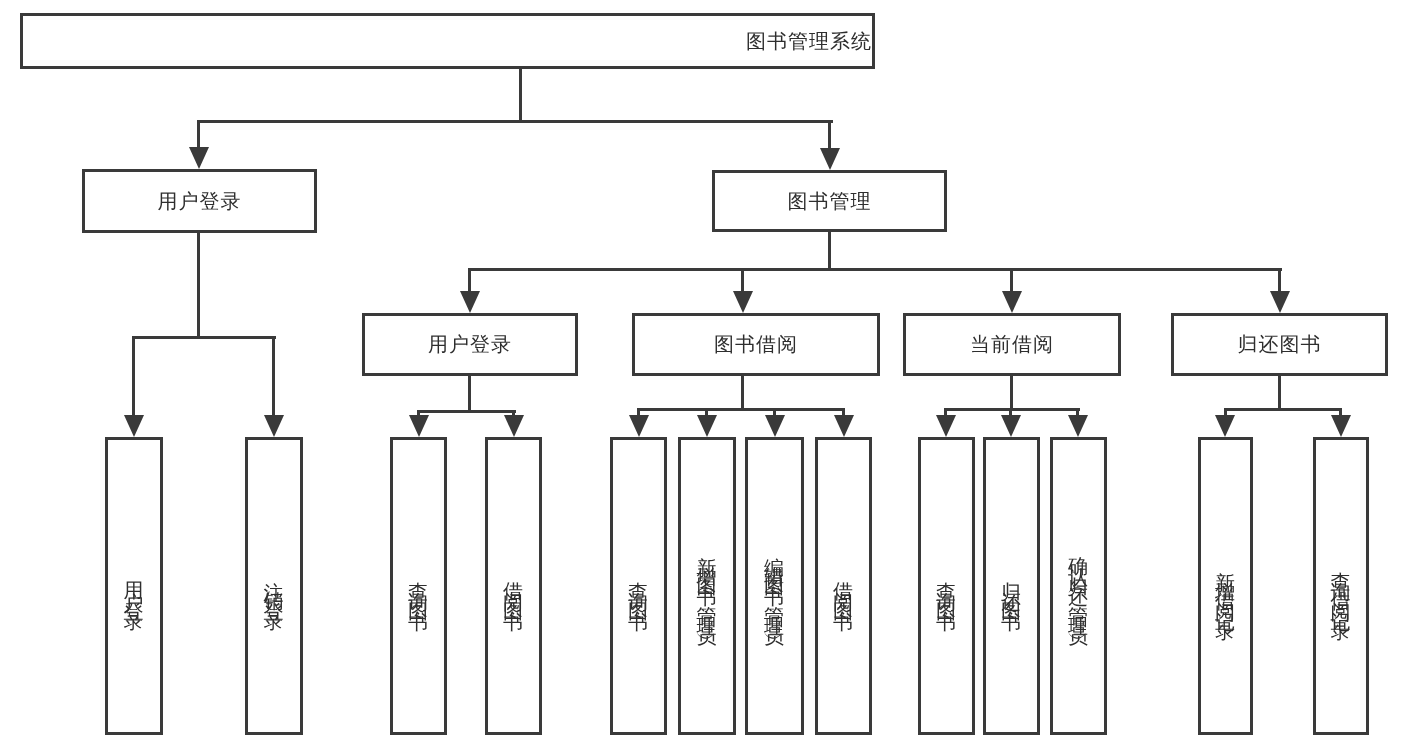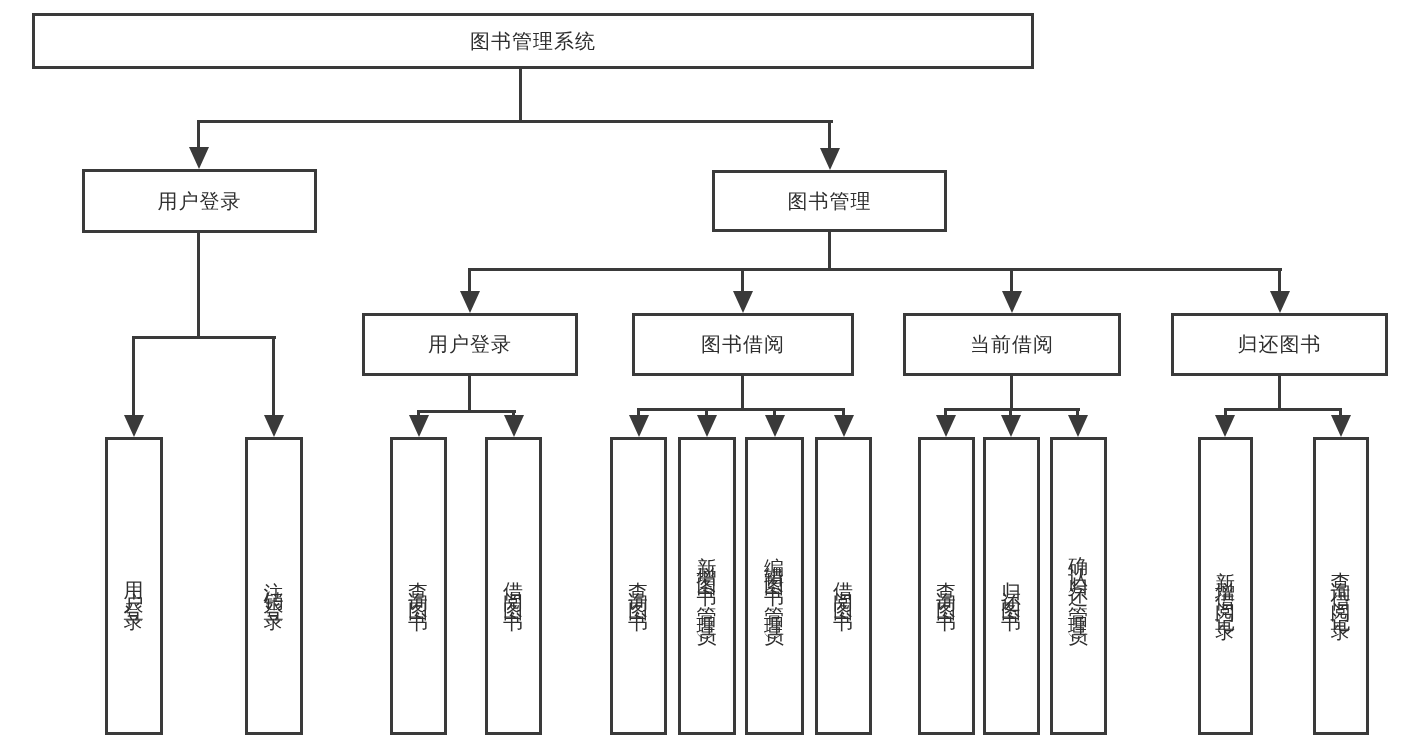--- a/index.html
+++ b/index.html
@@ -49,21 +49,21 @@
     color:var(--wm);
     font-size:20px;
     letter-spacing:1px;
   }
 </style>
 </head>
 <body>
 
 <div id="canvas">
 
-  <div class="box" style="left:32px;top:13px;width:1002px;height:56px;">
+  <div class="box" style="left:20px;top:13px;width:855px;height:56px;justify-content:flex-end;">
     <span>图书管理系统</span>
   </div>
 
   <div class="vl" style="left:519px;top:69px;height:53px;"></div>
   <div class="hl" style="left:197px;top:120px;width:636px;"></div>
   <div class="vl" style="left:197px;top:120px;height:29px;"></div>
   <div class="ar" style="left:189px;top:147px;"></div>
   <div class="vl" style="left:828px;top:120px;height:30px;"></div>
   <div class="ar" style="left:820px;top:148px;"></div>
 
@@ -81,21 +81,21 @@
   <div class="vl" style="left:741px;top:268px;height:25px;"></div>
   <div class="ar" style="left:733px;top:291px;"></div>
   <div class="vl" style="left:1010px;top:268px;height:25px;"></div>
   <div class="ar" style="left:1002px;top:291px;"></div>
   <div class="vl" style="left:1278px;top:268px;height:25px;"></div>
   <div class="ar" style="left:1270px;top:291px;"></div>
 
   <div class="box" style="left:362px;top:313px;width:216px;height:63px;">
     <span>用户登录</span>
   </div>
-  <div class="box" style="left:632px;top:313px;width:222px;height:63px;">
+  <div class="box" style="left:632px;top:313px;width:248px;height:63px;">
     <span>图书借阅</span>
   </div>
   <div class="box" style="left:903px;top:313px;width:218px;height:63px;justify-content:center;">
     <span>当前借阅</span>
   </div>
   <div class="box" style="left:1171px;top:313px;width:217px;height:63px;">
     <span>归还图书</span>
   </div>
 
   <div class="vl" style="left:197px;top:233px;height:106px;"></div>

